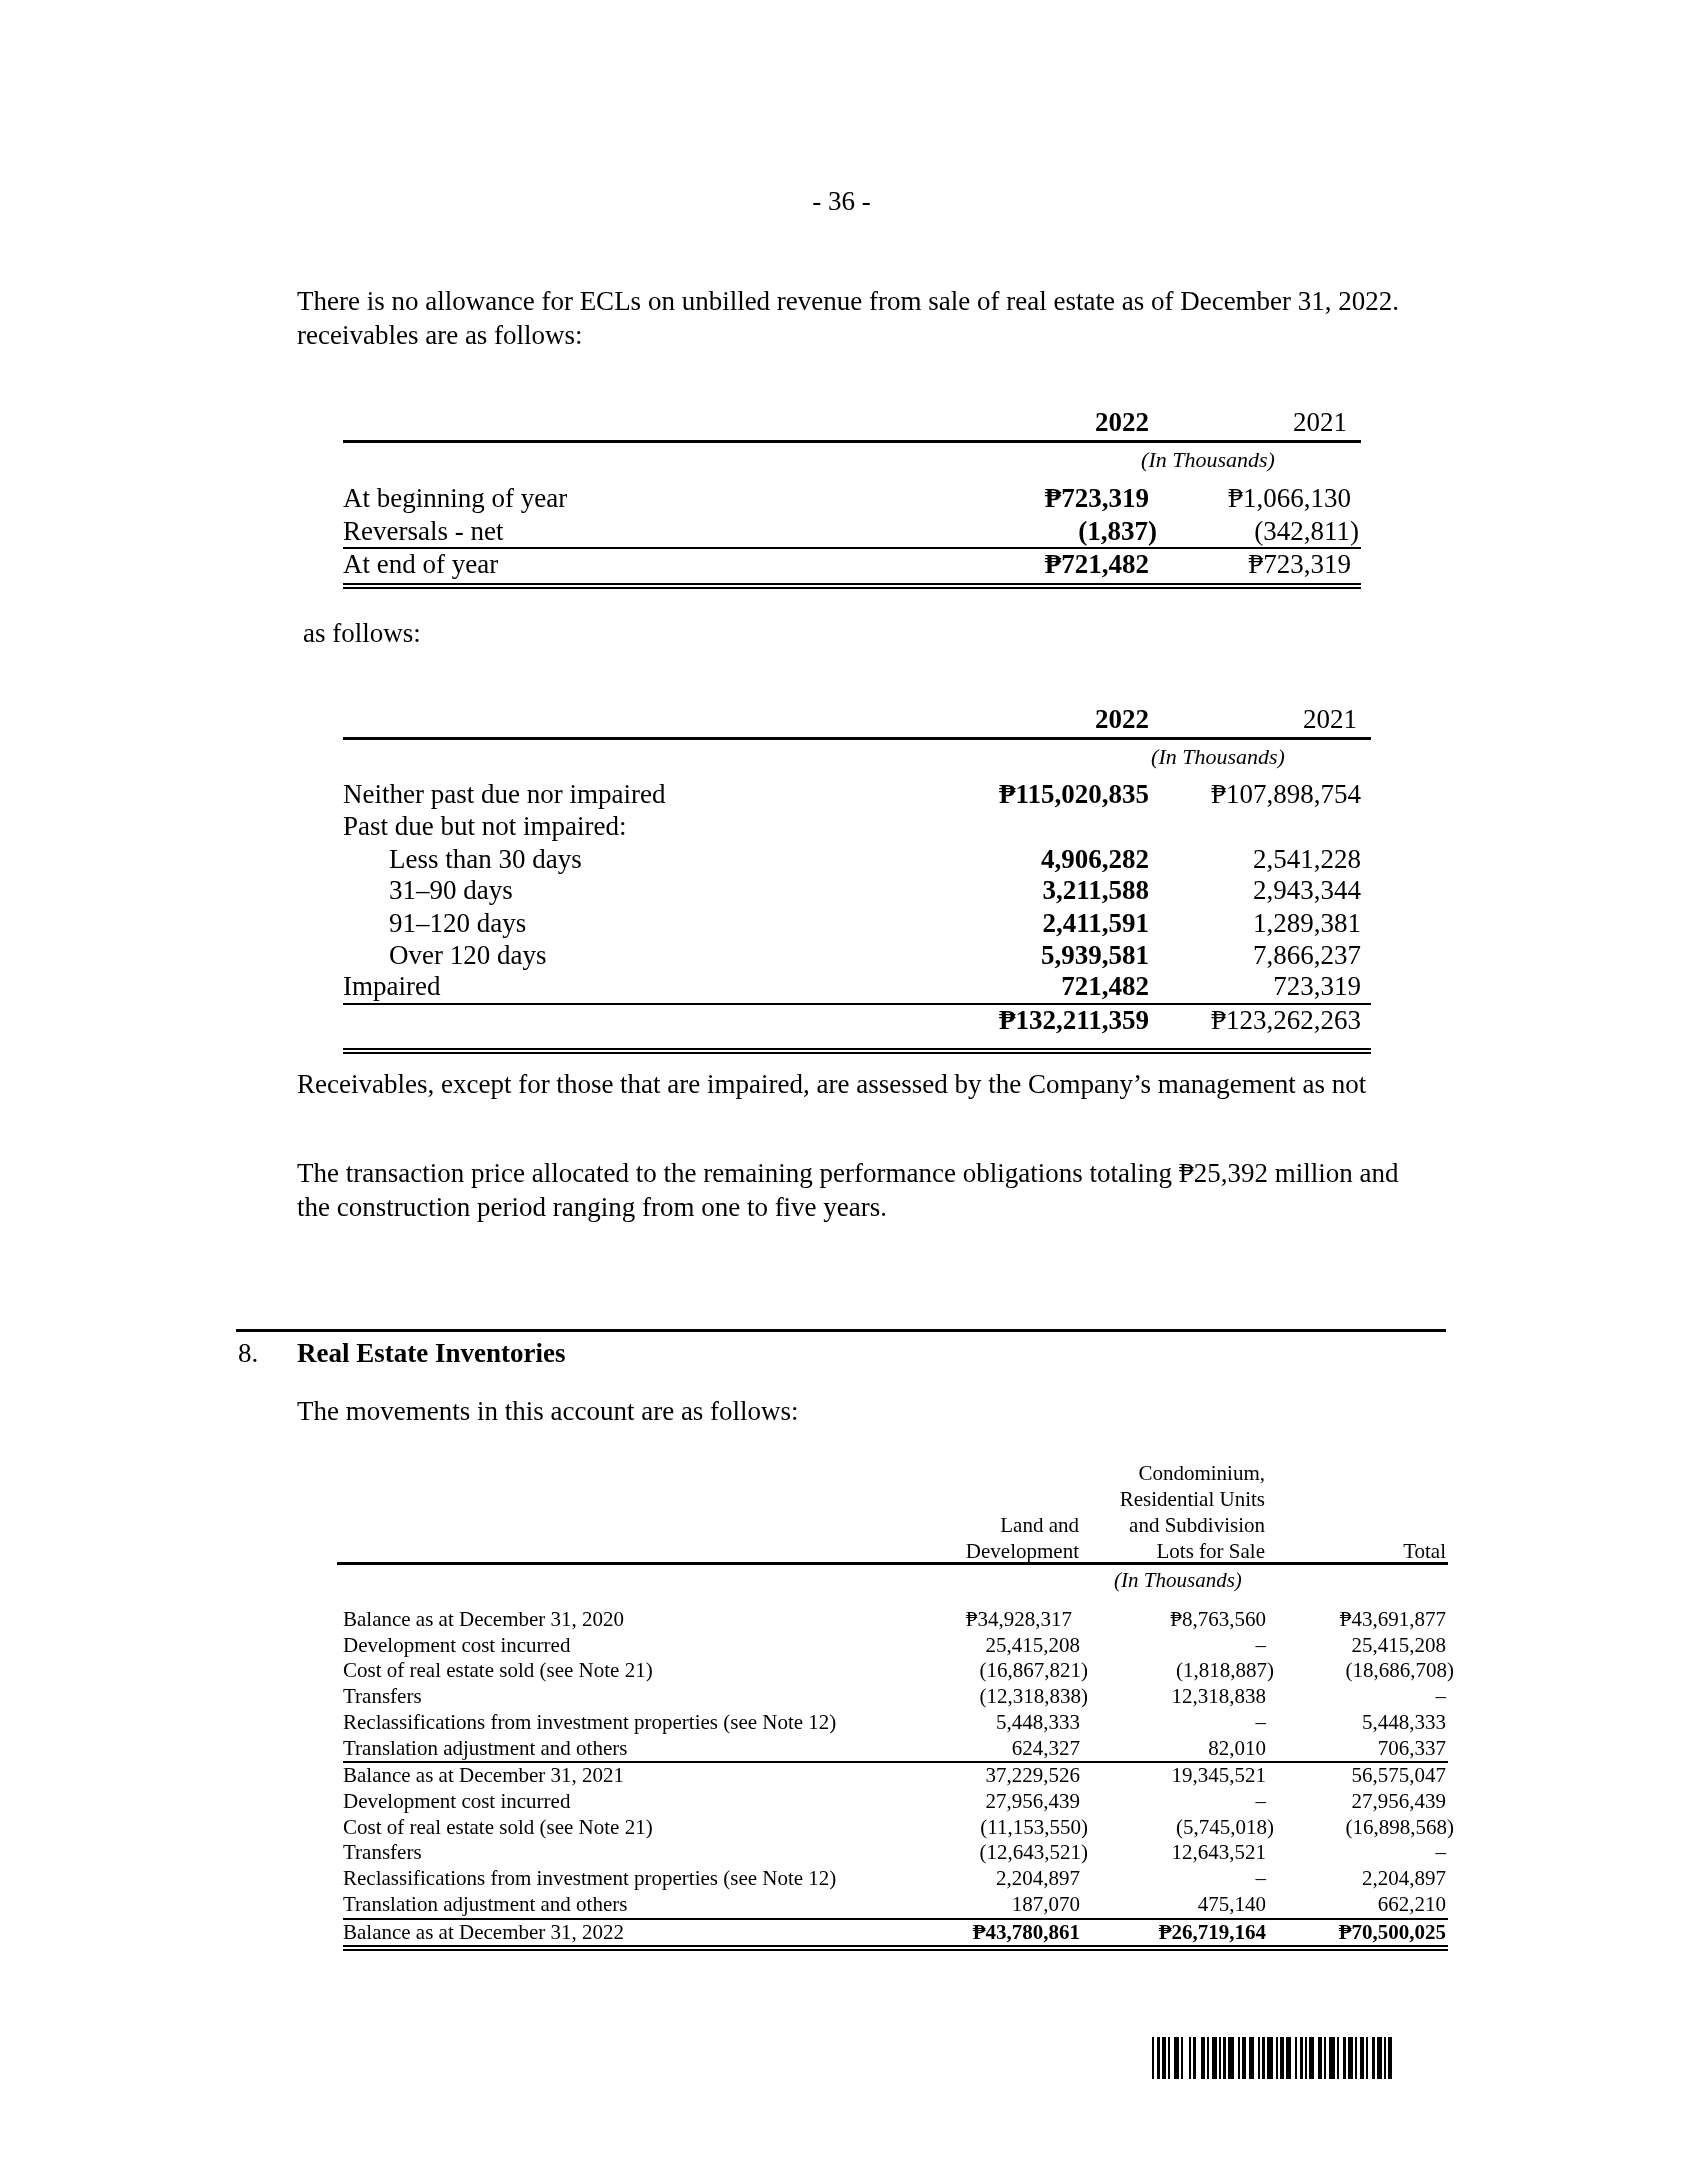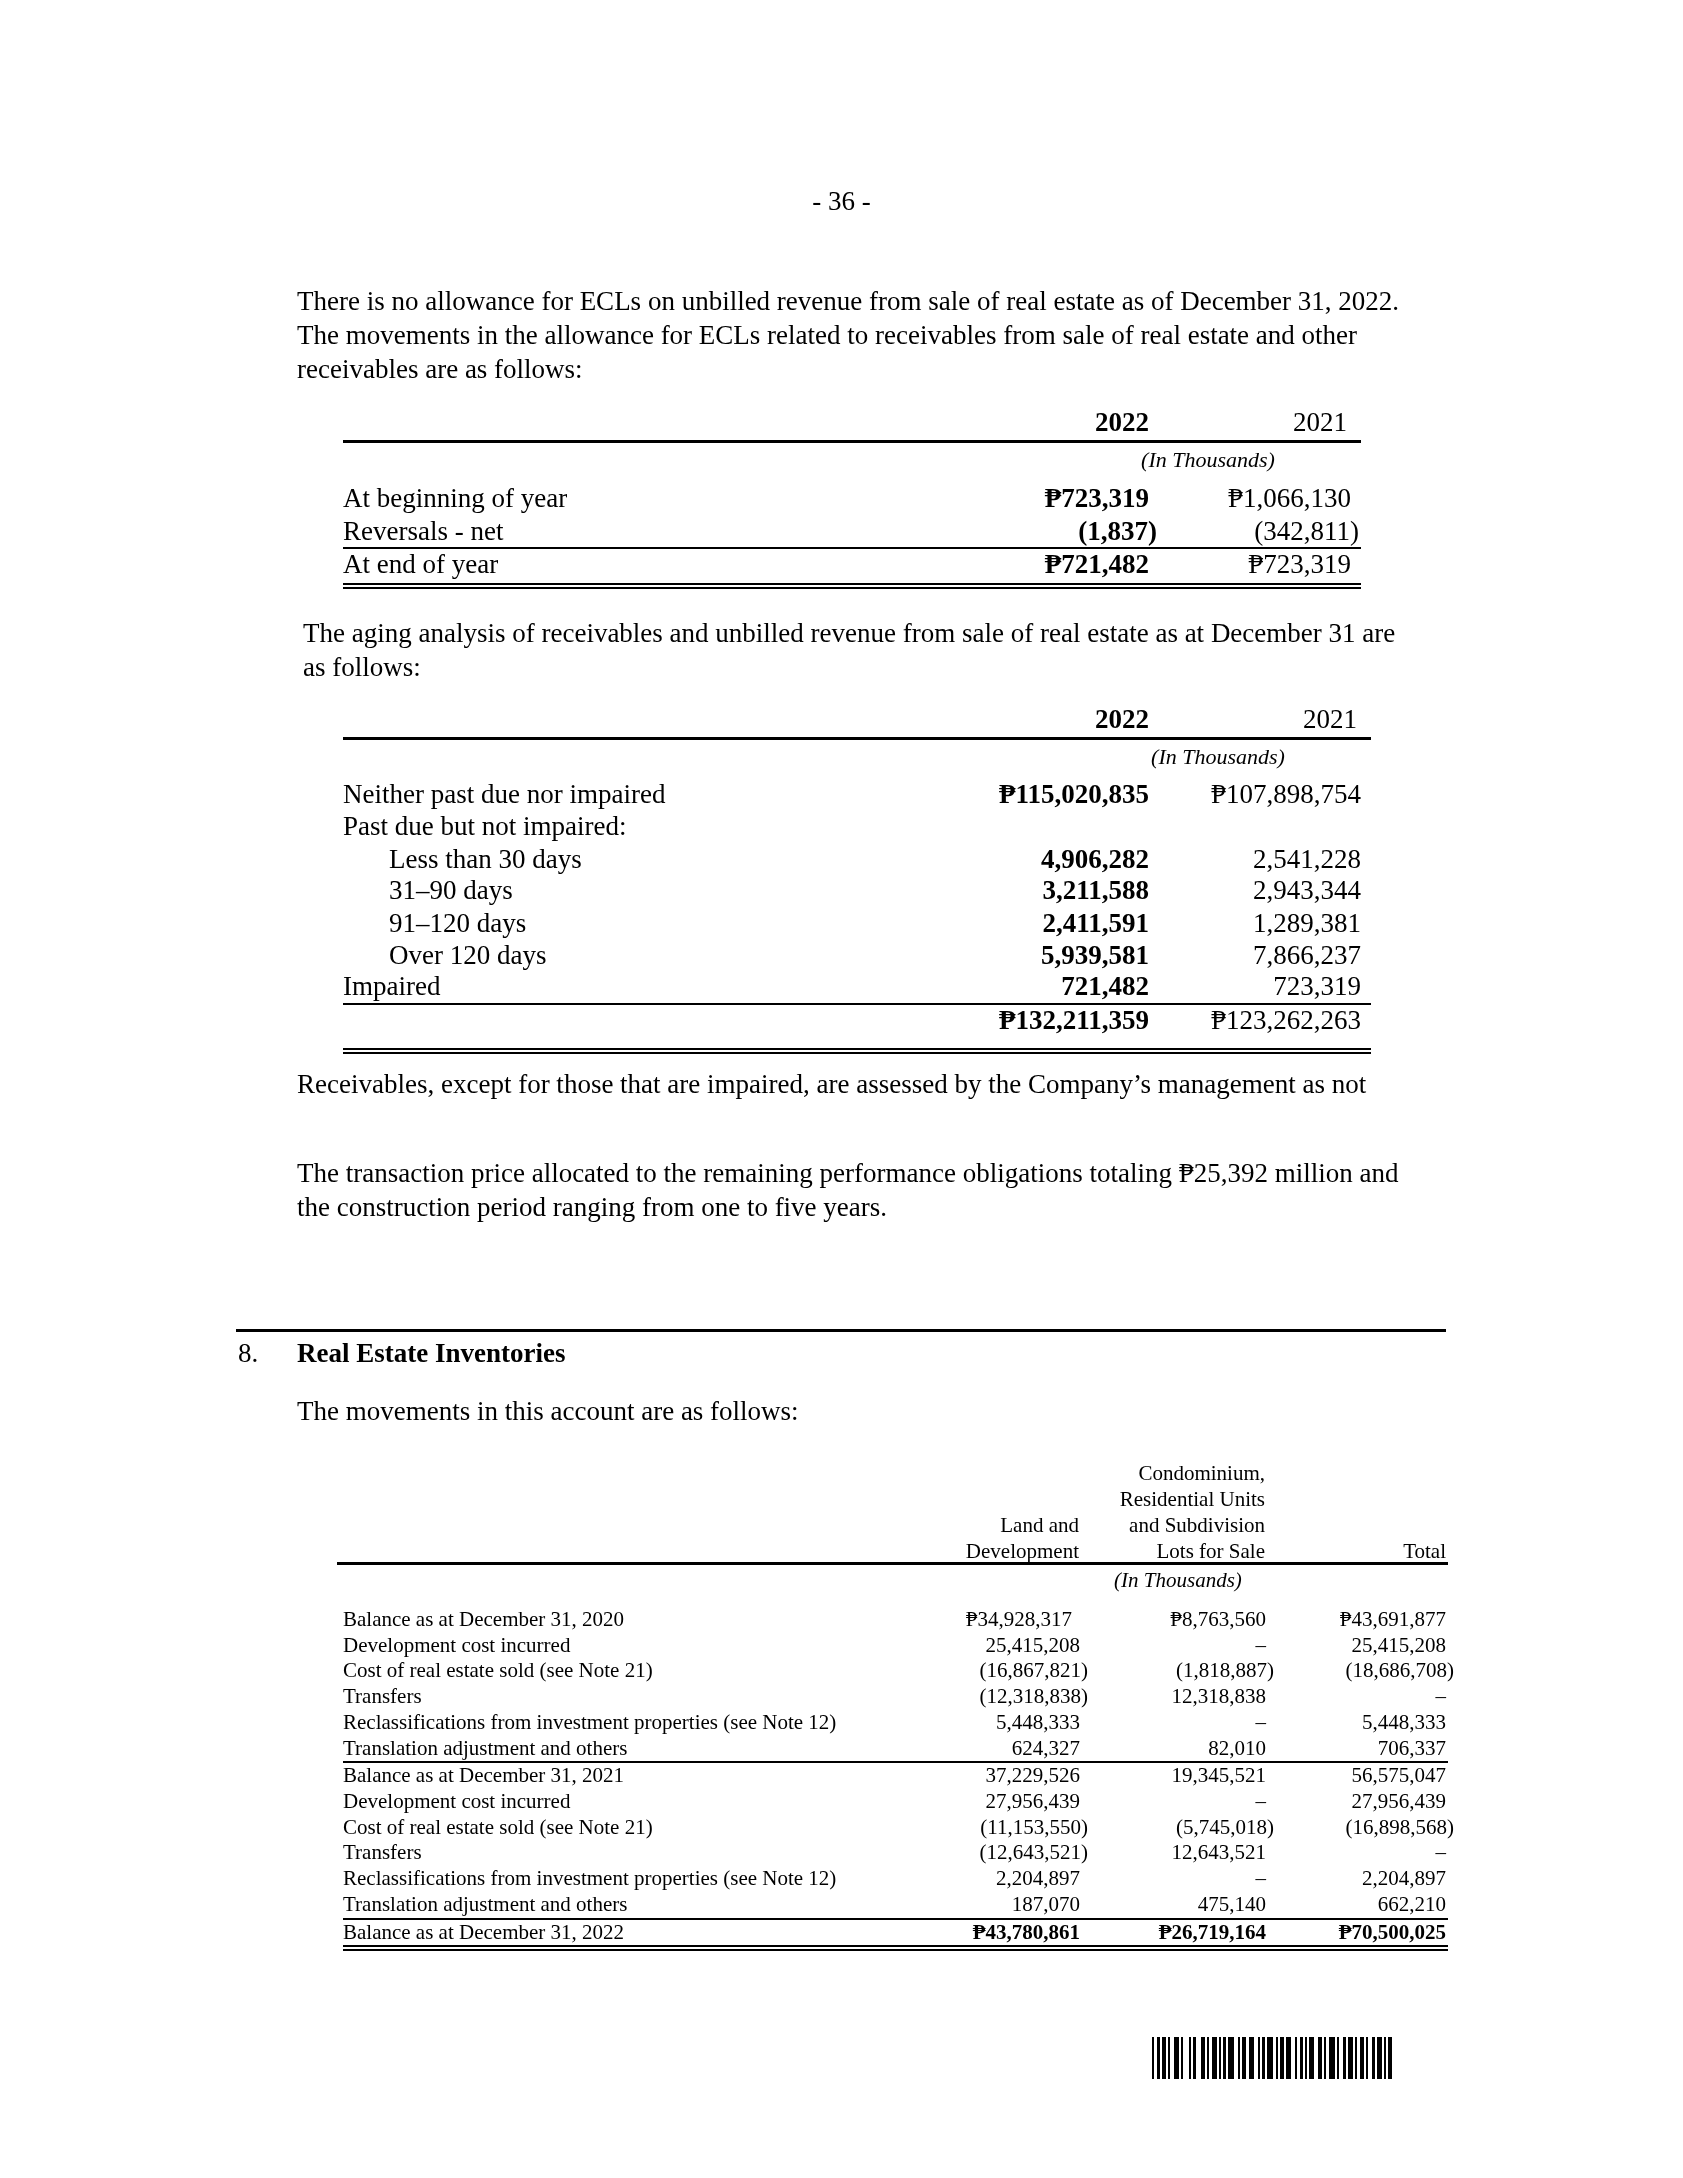--- a/index.html
+++ b/index.html
@@ -20,21 +20,20 @@
   .barcode { position: absolute; display: flex; align-items: stretch; }
   .barcode span { display: block; background: #000; height: 100%; }
 </style>
 </head>
 <body>
 
 <div class="abs page-num">- 36 -</div>
 
 <div class="abs para" style="top:284px; left:297px; width:1188px;">
   <div>There is no allowance for ECLs on unbilled revenue from sale of real estate as of December 31, 2022.</div>
-  <div>The movements in the allowance for ECLs related to receivables from sale of real estate and other</div>
   <div>receivables are as follows:</div>
 </div>
 
 <div class="abs" style="top:0; left:0;">
   <div class="t b" style="top:407px; left:1030px; width:119px; text-align:right; font-size:27px;">2022</div>
   <div class="t" style="top:407px; left:1228px; width:119px; text-align:right; font-size:27px;">2021</div>
   <div class="rule" style="top:440px; left:343px; width:1018px; height:3px;"></div>
   <div class="t ital" style="top:447px; left:1089px; width:238px; text-align:center; font-size:22px;">(In Thousands)</div>
 
   <div class="row" style="top:482px; left:343px; width:1018px;">
@@ -51,21 +50,20 @@
   <div class="row" style="top:548px; left:343px; width:1018px;">
     <span class="lbl">At end of year</span>
     <span class="c1 b" style="right:212px;">₱721,482</span>
     <span class="c2" style="right:10px;">₱723,319</span>
   </div>
   <div class="rule" style="top:583px; left:343px; width:1018px; height:2px;"></div>
   <div class="rule" style="top:587px; left:343px; width:1018px; height:2px;"></div>
 </div>
 
 <div class="abs para" style="top:616px; left:303px; width:1188px;">
-  <div>The aging analysis of receivables and unbilled revenue from sale of real estate as at December 31 are</div>
   <div>as follows:</div>
 </div>
 
 <div class="abs" style="top:0; left:0;">
   <div class="t b" style="top:704px; left:1030px; width:119px; text-align:right; font-size:27px;">2022</div>
   <div class="t" style="top:704px; left:1238px; width:119px; text-align:right; font-size:27px;">2021</div>
   <div class="rule" style="top:737px; left:343px; width:1028px; height:3px;"></div>
   <div class="t ital" style="top:744px; left:1099px; width:238px; text-align:center; font-size:22px;">(In Thousands)</div>
 
   <div class="row" style="top:778px; left:343px; width:1018px;">

